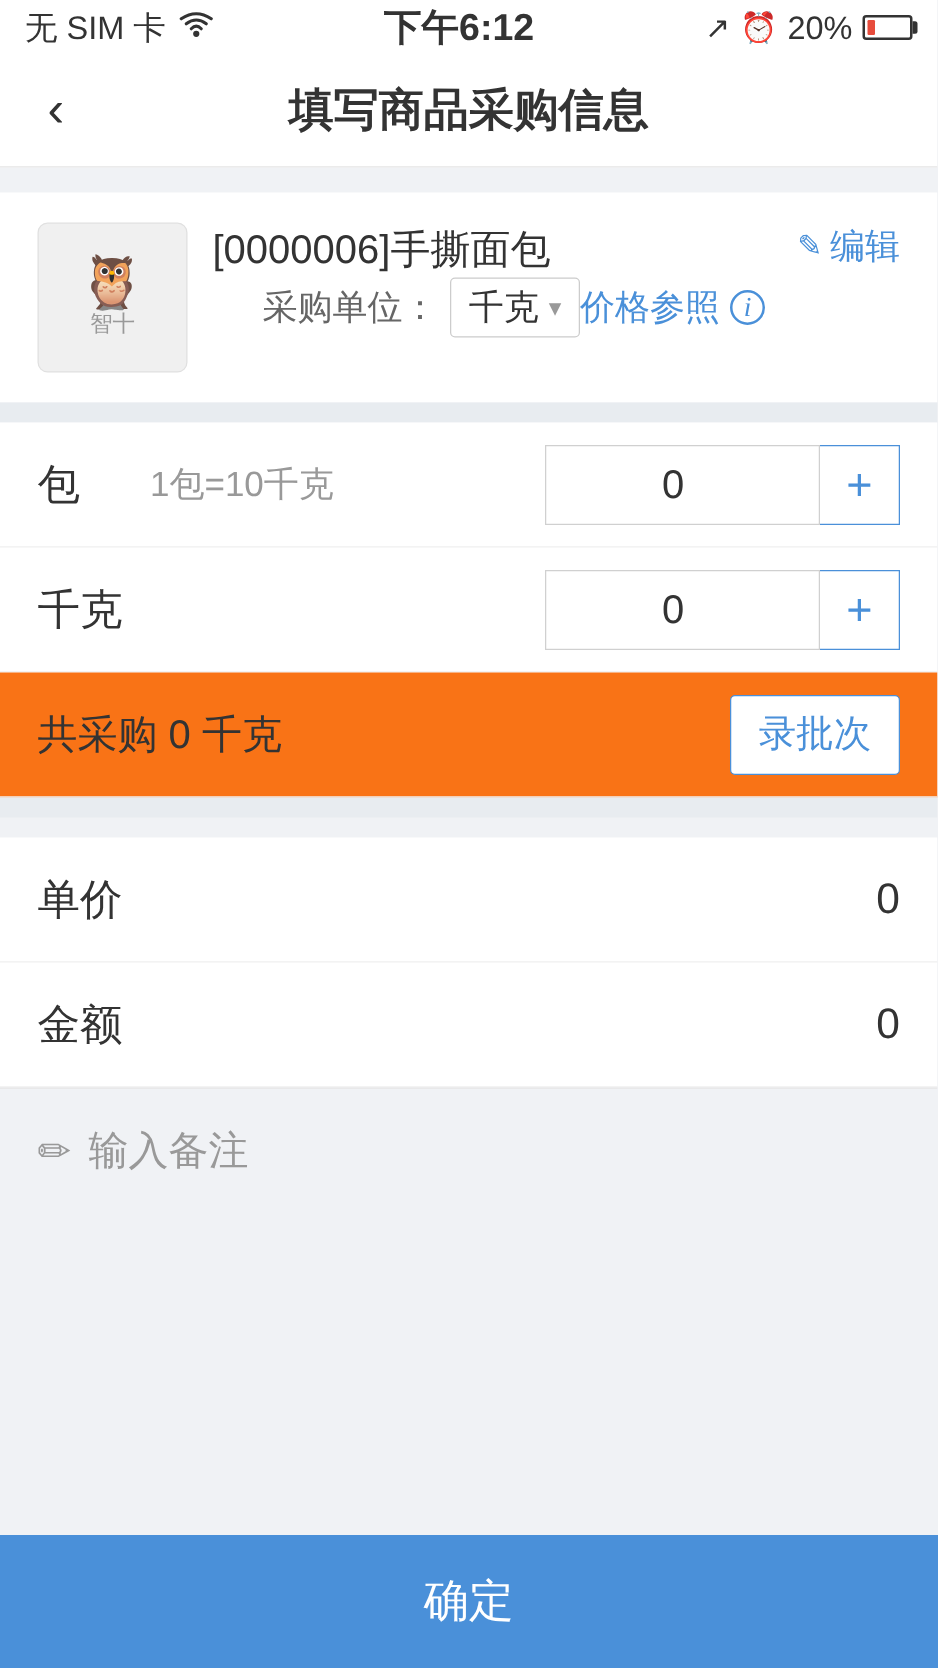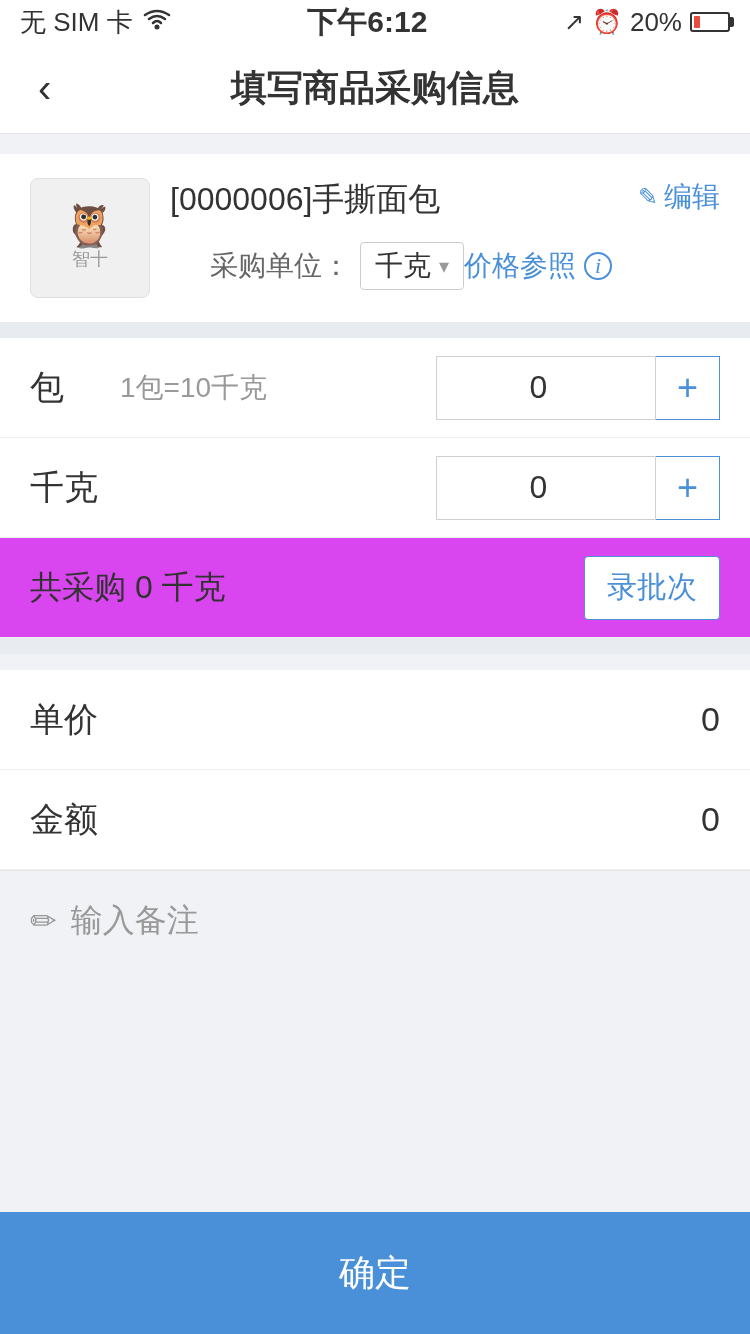--- a/index.html
+++ b/index.html
@@ -107,21 +107,20 @@
       color: #999;
       text-align: center;
     }
     .product-info {
       flex: 1;
     }
     .product-header {
       display: flex;
       justify-content: space-between;
       align-items: flex-start;
-      margin-bottom: 20px;
     }
     .product-name {
       font-size: 32px;
       font-weight: 500;
       color: #333;
     }
     .edit-btn {
       font-size: 28px;
       color: #4a90d9;
       display: flex;
@@ -233,21 +232,21 @@
       align-items: center;
       justify-content: center;
       font-size: 36px;
       color: #4a90d9;
       cursor: pointer;
       font-weight: 300;
     }
 
     
     .total-row {
-      background: #d946ef;
+      background: #f97316;
       display: flex;
       align-items: center;
       justify-content: space-between;
       padding: 0 30px;
       height: 100px;
       border-bottom: 1px solid #f0f0f0;
     }
     .total-text {
       font-size: 32px;
       color: #333;
@@ -313,21 +312,21 @@
       background: #f0f2f5;
       flex: 1;
       min-height: 300px;
     }
 
     
     .confirm-btn-wrap {
       position: fixed;
       bottom: 0;
       width: 750px;
-      height: 122px;
+      height: 106px;
       background: #4a90d9;
       display: flex;
       align-items: center;
       justify-content: center;
       cursor: pointer;
     }
     .confirm-btn-text {
       font-size: 36px;
       color: #fff;
       font-weight: 500;

